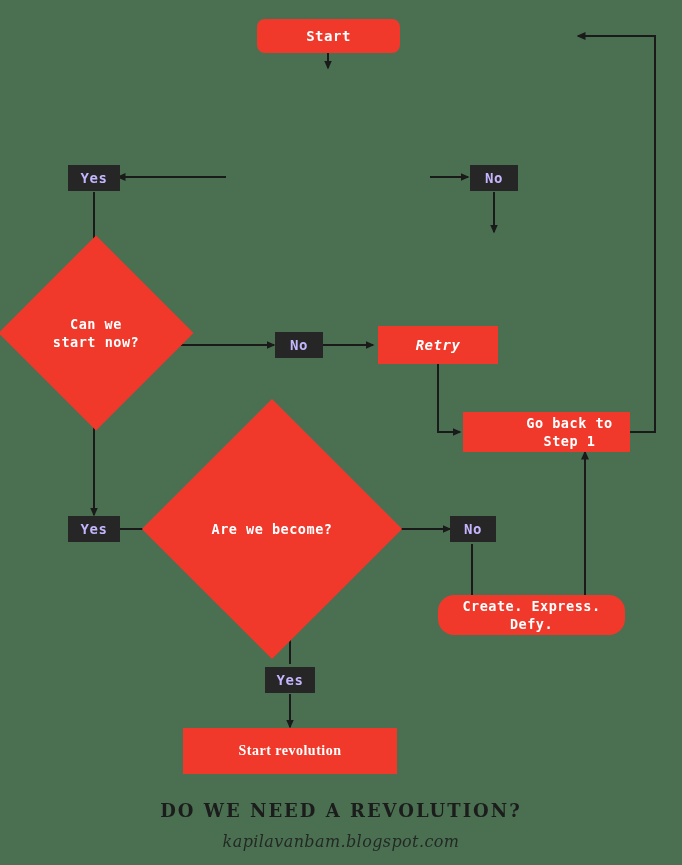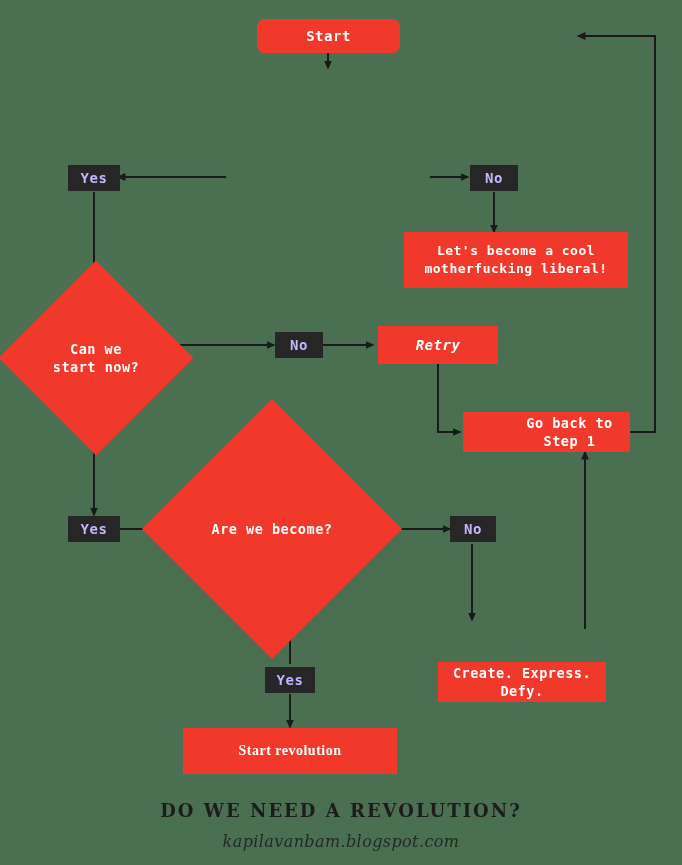--- a/index.html
+++ b/index.html
@@ -148,45 +148,41 @@
 
       <path d="M585,629 L585,452" marker-end="url(#arw)"></path>
     </g>
   </svg>
 
   <div class="node rect rounded" style="left:257px; top:19px; width:143px; height:34px; font-size:14px;">
     <span>Start</span>
   </div>
 
 
-  <div class="node rect" style="left:404px; top:232px; width:224px; height:56px; font-size:13px; white-space:pre-line;">
-    <span>Let's become a cool
-motherfucking liberal!</span>
-  </div>
-
-  <div class="diamond-wrap" style="left:27px; top:289px; width:138px; height:138px;">
+
+  <div class="diamond-wrap" style="left:27px; top:264px; width:138px; height:138px;">
     <div class="diamond-shape"></div>
     <div class="diamond-label" style="font-size:13.5px;">Can we
 start now?</div>
   </div>
 
   <div class="node rect" style="left:378px; top:326px; width:120px; height:38px; font-size:14px;font-style:italic;">
     <span>Retry</span>
   </div>
 
   <div class="node rect" style="left:463px; top:412px; width:167px; height:40px; font-size:13.5px;padding-left:46px;">
     <span>Go back to Step 1</span>
   </div>
 
   <div class="diamond-wrap" style="left:180px; top:437px; width:184px; height:184px;">
     <div class="diamond-shape"></div>
     <div class="diamond-label" style="font-size:13.5px;">Are we become?</div>
   </div>
 
-  <div class="node rect" style="left:438px; top:662px; width:168px; height:40px; font-size:13.5px;">
+  <div class="node rect" style="left:438px; top:595px; width:187px; height:40px; font-size:13.5px;border-radius:16px;">
     <span>Create. Express. Defy.</span>
   </div>
 
   <div class="node rect" style="left:183px; top:728px; width:214px; height:46px; font-size:14px;font-family:Liberation Serif, serif;">
     <span>Start revolution</span>
   </div>
 
   <div class="label-chip" style="left:68px; top:165px; width:52px; height:26px; font-size:14px;">
     <span>Yes</span>
   </div>

